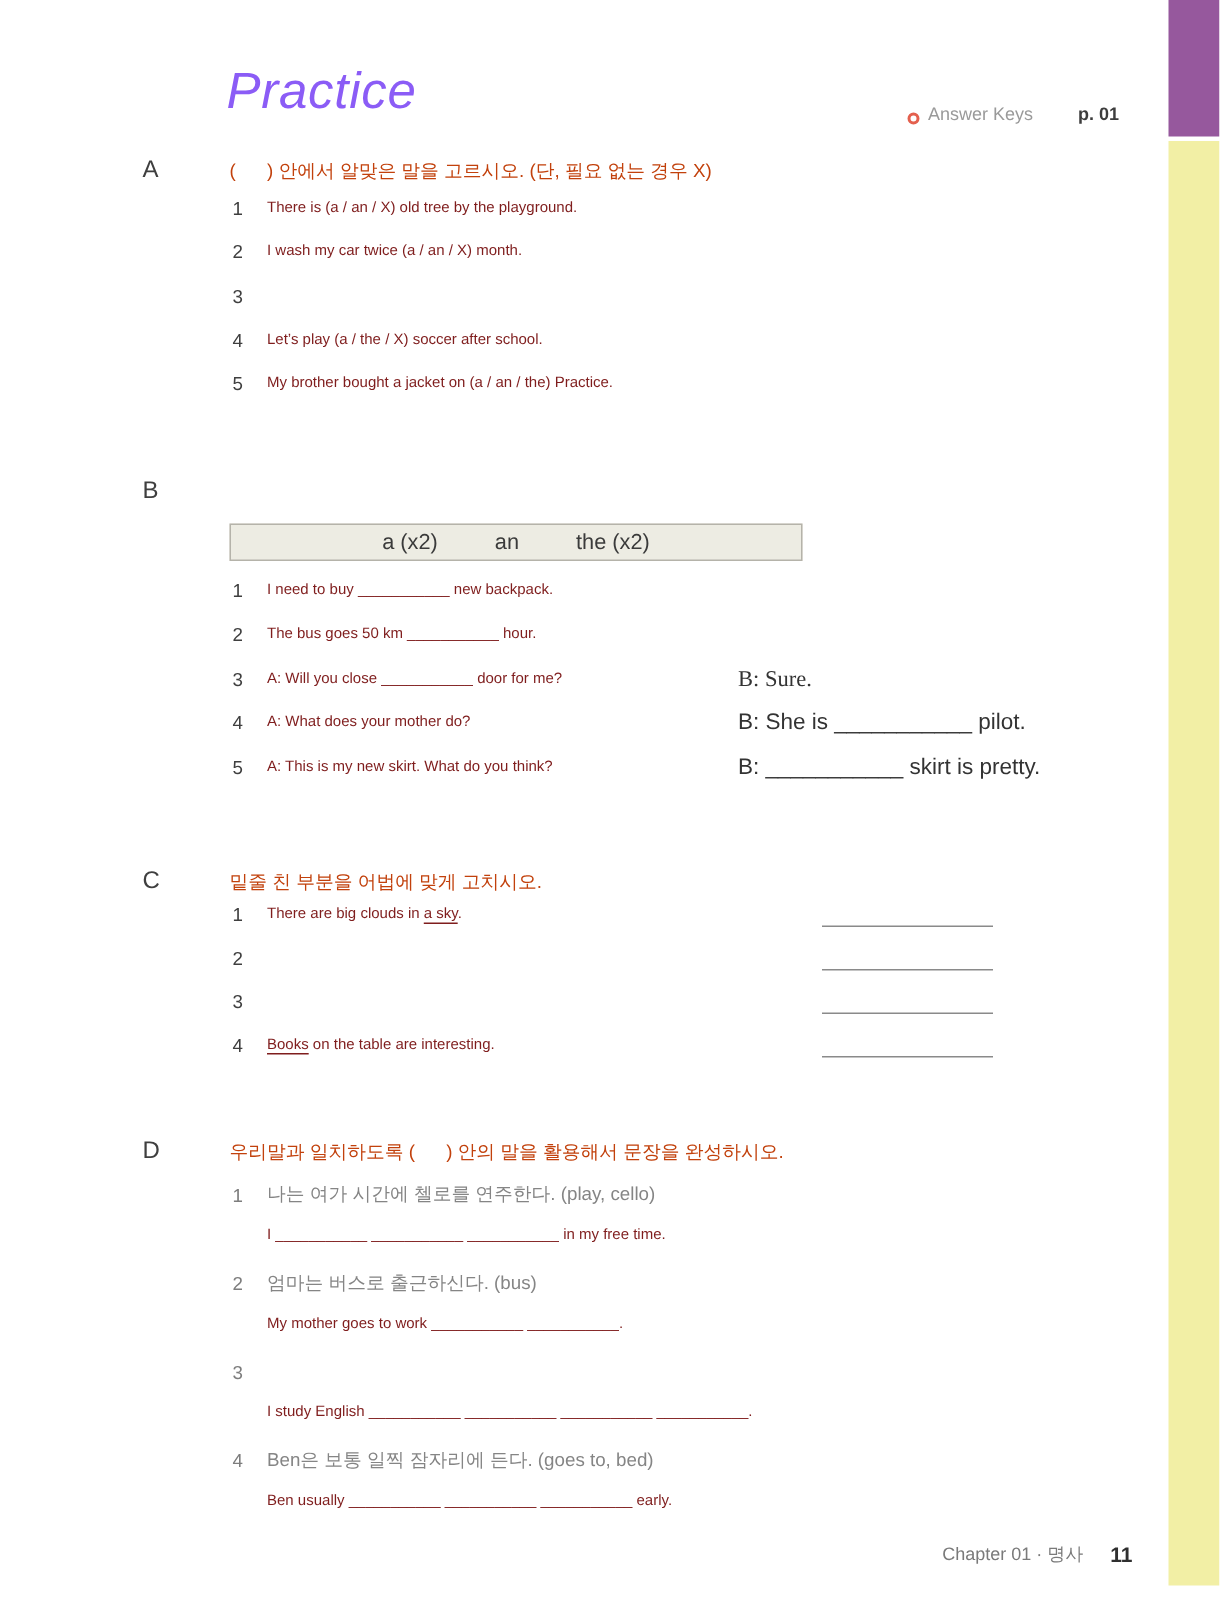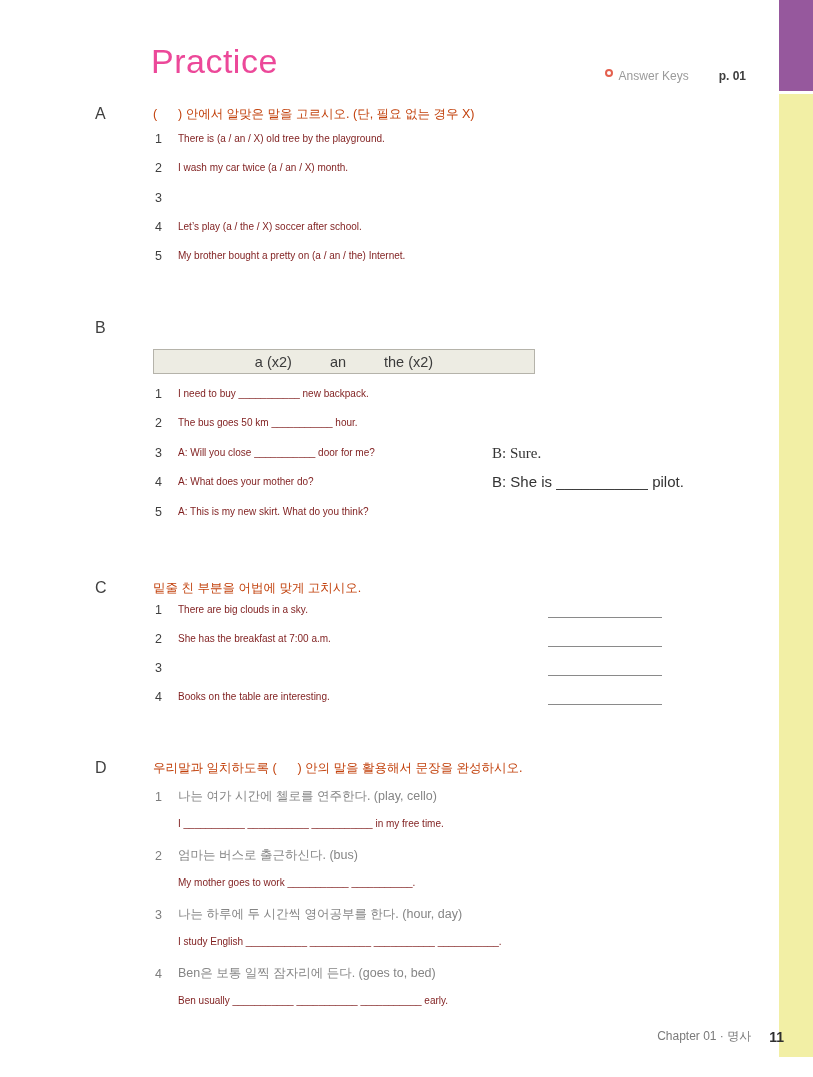--- a/index.html
+++ b/index.html
@@ -5,55 +5,55 @@
   * { margin:0; padding:0; box-sizing:border-box; }
   body { background:#fff; font-family:"Liberation Sans", sans-serif; }
   #page { position:relative; width:813px; height:1077px; background:#ffffff; overflow:hidden; }
 
   .tab { position:absolute; left:779px; width:34px; }
   .tab.purple { top:0; height:91px; }
   .tab.yellow { top:94px; height:963px; }
 
   .title { position:absolute; left:151px; top:42px; font-size:34px; font-weight:400; letter-spacing:0.5px; }
 
-  .answer-keys { position:absolute; top:69px; right:67px; display:flex; align-items:flex-start; gap:6px; font-size:12px; }
+  .answer-keys { position:absolute; top:69px; right:67px; display:flex; align-items:flex-end; gap:6px; font-size:12px; }
   .ak-icon { width:8px; height:8px; border:2.5px solid #e4604e; border-radius:50%; display:inline-block; }
   .ak-label { color:#9a9a9a; }
   .ak-page { color:#3d3d3d; font-weight:bold;padding-left:24px; }
 
   .sec-label { position:absolute; left:95px; font-size:16px; color:#3f3f3f; line-height:20px; }
   .sec-instruction { position:absolute; left:153px; font-size:12.5px; color:#c2410c; line-height:21px; white-space:pre-wrap; }
 
   .item-num { position:absolute; left:155px; font-size:12.5px; color:#3f3f3f; line-height:20px; }
   .item-num.gray { color:#7d7d7d; }
   .item-text { position:absolute; left:178px; font-size:10px; color:#7f1d1d; line-height:20px; white-space:pre; }
-  .item-text .ul { text-underline-offset:3px; }
+  .item-text .ul { text-decoration:underline; text-underline-offset:3px; }
   .item-right { position:absolute; left:492px; font-size:15px; color:#333333; line-height:20px; white-space:pre; }
   .item-korean { position:absolute; left:178px; font-size:12.5px; color:#858585; line-height:19px; white-space:pre; }
 
   .word-bank { position:absolute; left:153px; top:349px; width:382px; height:25px;
                background:#edece3; border:1px solid #b5b3aa;
                display:flex; align-items:center; justify-content:center; gap:38px;
                font-size:14.5px; color:#3b3b3b; }
 
   .answer-line { position:absolute; left:548px; width:114px; height:0; border-bottom:1px solid #8a8a8a; }
 
-  .footer { position:absolute; top:1028px; right:29px; display:flex; align-items:flex-end; gap:18px; }
+  .footer { position:absolute; top:1028px; right:58px; display:flex; align-items:flex-start; gap:18px; }
   .footer .chapter { font-size:12px; color:#7a7a7a; }
   .footer .pagenum { font-size:14px; font-weight:bold; color:#2f2f2f; }
 </style>
 </head>
 <body>
 
 <div id="page">
 
   <div class="tab purple" style="background: rgb(150, 88, 157);"></div>
   <div class="tab yellow" style="background: rgb(242, 239, 165);"></div>
 
-  <h1 class="title" style="color: #ec4899;">Practice</h1>
+  <h1 class="title" style="color: #8b5cf6; font-style: italic;">Practice</h1>
 
   <div class="answer-keys">
     <span class="ak-icon" style="border-color: rgb(228, 96, 78);"></span>
     <span class="ak-label">Answer Keys</span>
     <span class="ak-page">p. 01</span>
   </div>
 
   <div class="sec-label" style="top:104px">A</div>
   <div class="sec-instruction" style="top:104px">(      ) 안에서 알맞은 말을 고르시오. (단, 필요 없는 경우 X)</div>
 
@@ -76,49 +76,48 @@
   </div>
 
 <div class="item-num" style="top: 129px;">1</div>
     <div class="item-text" style="top: 129px;">There is (a / an / X) old tree by the playground.</div>
     <div class="item-num" style="top: 158px;">2</div>
     <div class="item-text" style="top: 158px;">I wash my car twice (a / an / X) month.</div>
     <div class="item-num" style="top: 188px;">3</div>
     <div class="item-num" style="top: 217px;">4</div>
     <div class="item-text" style="top: 217px;">Let’s play (a / the / X) soccer after school.</div>
     <div class="item-num" style="top: 246px;">5</div>
-    <div class="item-text" style="top: 246px;">My brother bought a pretty on (a / an / the) Internet.</div>
+    <div class="item-text" style="top: 246px;">My brother bought a jacket on (a / an / the) Practice.</div>
     <div class="item-num" style="top: 384px;">1</div>
     <div class="item-text" style="top: 384px;">I need to buy ___________ new backpack.</div>
     <div class="item-num" style="top: 413px;">2</div>
     <div class="item-text" style="top: 413px;">The bus goes 50 km ___________ hour.</div>
     <div class="item-num" style="top: 443px;">3</div>
     <div class="item-text" style="top: 443px;">A: Will you close ___________ door for me?</div>
     <div class="item-right" style="top: 443px; font-family: Liberation Serif, serif;">B: Sure.</div>
     <div class="item-num" style="top: 472px;">4</div>
     <div class="item-text" style="top: 472px;">A: What does your mother do?</div>
     <div class="item-right" style="top: 472px;">B: She is ___________ pilot.</div>
     <div class="item-num" style="top: 502px;">5</div>
     <div class="item-text" style="top: 502px;">A: This is my new skirt. What do you think?</div>
+    <div class="item-right" style="top: 502px;">B: ___________ skirt is pretty.</div>
     <div class="item-num" style="top: 600px;">1</div>
     <div class="item-text" style="top: 600px;"><span>There are big clouds in </span><span class="ul">a sky</span><span>.</span></div>
     <div class="answer-line" style="top: 617px;"></div>
     <div class="item-num" style="top: 629px;">2</div>
-    <div class="item-text" style="top: 629px;"><span>She has </span><span class="ul">the breakfast</span><span> at 7:00 a.m.</span></div>
     <div class="answer-line" style="top: 646px;"></div>
     <div class="item-num" style="top: 658px;">3</div>
     <div class="answer-line" style="top: 675px;"></div>
     <div class="item-num" style="top: 687px;">4</div>
     <div class="item-text" style="top: 687px;"><span></span><span class="ul">Books</span><span> on the table are interesting.</span></div>
     <div class="answer-line" style="top: 704px;"></div>
     <div class="item-num gray" style="top: 787px;">1</div>
     <div class="item-korean" style="top: 787px;">나는 여가 시간에 첼로를 연주한다. (play, cello)</div>
     <div class="item-text" style="top: 814px;">I ___________ ___________ ___________ in my free time.</div>
     <div class="item-num gray" style="top: 846px;">2</div>
     <div class="item-korean" style="top: 846px;">엄마는 버스로 출근하신다. (bus)</div>
     <div class="item-text" style="top: 873px;">My mother goes to work ___________ ___________.</div>
     <div class="item-num gray" style="top: 905px;">3</div>
-    <div class="item-korean" style="top: 905px;">나는 하루에 두 시간씩 영어공부를 한다. (hour, day)</div>
     <div class="item-text" style="top: 932px;">I study English ___________ ___________ ___________ ___________.</div>
     <div class="item-num gray" style="top: 964px;">4</div>
     <div class="item-korean" style="top: 964px;">Ben은 보통 일찍 잠자리에 든다. (goes to, bed)</div>
     <div class="item-text" style="top: 991px;">Ben usually ___________ ___________ ___________ early.</div>
   </div>
 
 </body></html>

